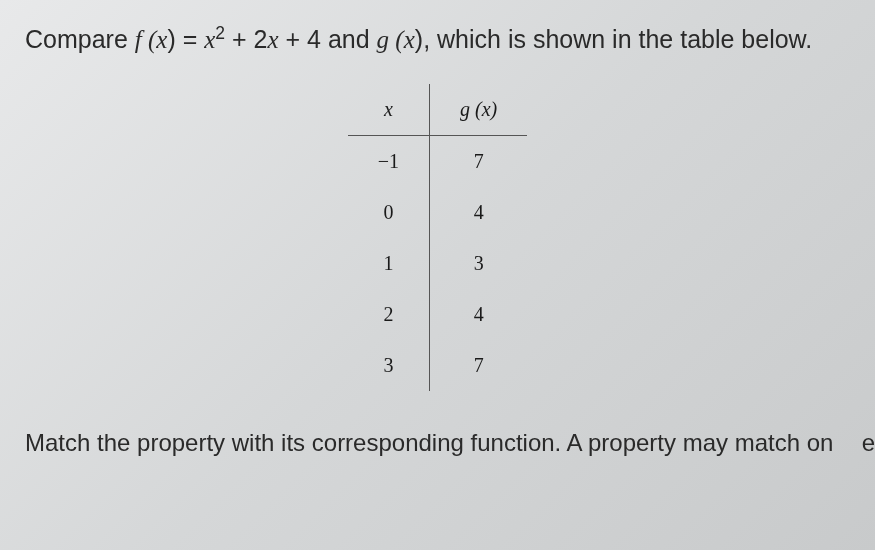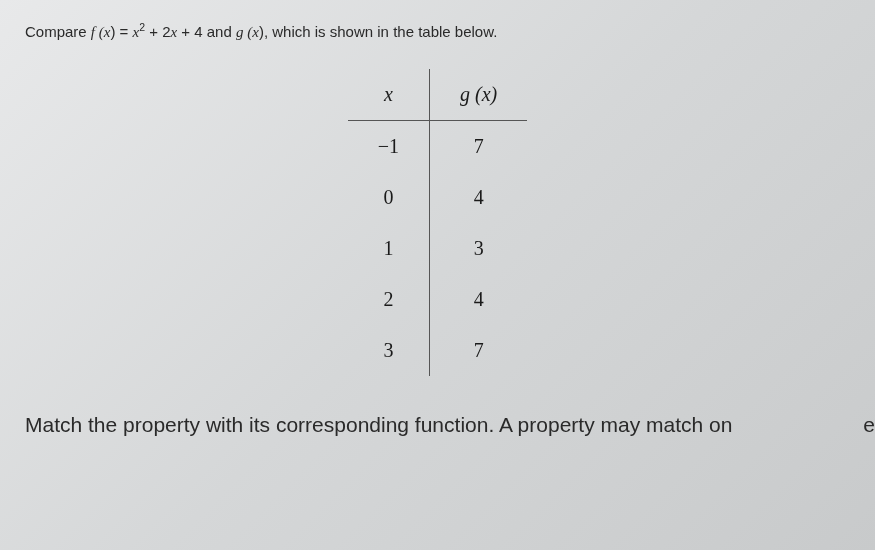--- a/index.html
+++ b/index.html
@@ -11,21 +11,21 @@
       width: 875px;
       height: 550px;
       background: linear-gradient(135deg, #e8e9ea 0%, #d5d7d8 50%, #c8cacb 100%);
       font-family: Arial, sans-serif;
       color: #1a1a1a;
       padding: 20px 25px;
       position: relative;
       overflow: hidden;
     }
     .question-text {
-      font-size: 15px;
+      font-size: 25px;
       line-height: 1.5;
       margin-bottom: 25px;
       color: #2a2a2a;
     }
     .math {
       font-family: 'Times New Roman', serif;
       font-style: italic;
     }
     .math-sup {
       font-size: 0.7em;
@@ -48,21 +48,21 @@
       font-weight: normal;
     }
     table thead th {
       border-bottom: 1px solid #555;
       font-style: italic;
     }
     table td:first-child, table th:first-child {
       border-right: 1px solid #555;
     }
     .instruction-text {
-      font-size: 21px;
+      font-size: 24px;
       line-height: 1.8;
       color: #2a2a2a;
       margin-top: 16px;
     }
     .cut-off {
       position: absolute;
       right: 0;
     }
   </style>
 </head>

